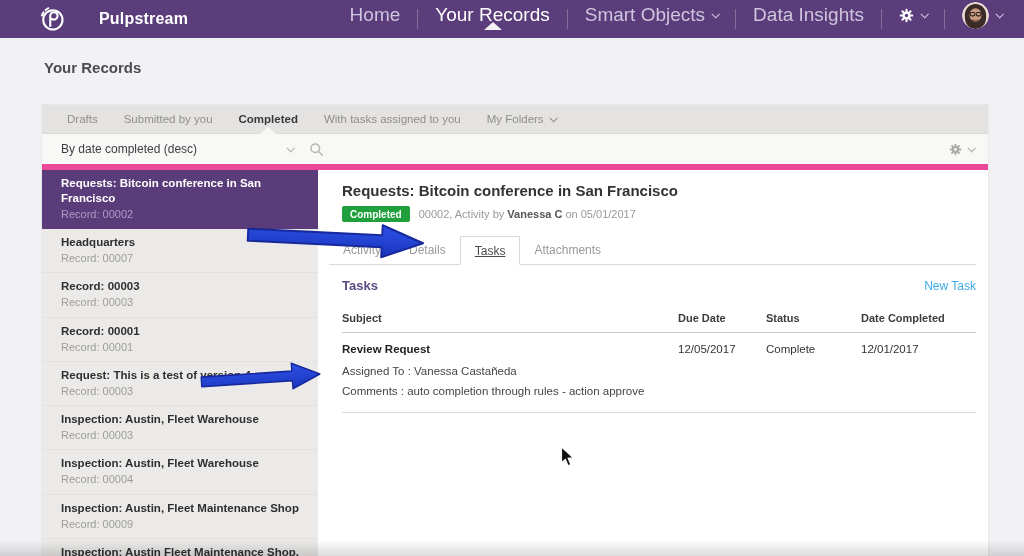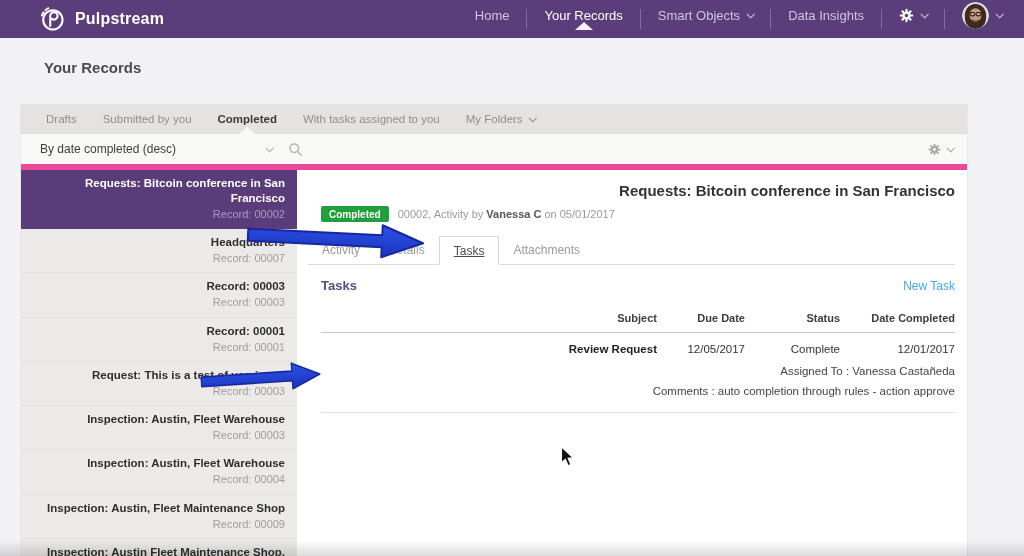--- a/index.html
+++ b/index.html
@@ -10,43 +10,43 @@
     background: #f2f1f4;
     font-family: "Liberation Sans", sans-serif;
     color: #333;
   }
   
   .app-header {
     height: 38px; background: #5a3d7a;
     display: flex; align-items: center;
     padding-left: 38px; color: #fff;
   }
-  .brand { display:flex; align-items:center; }
+  .brand { display:flex; align-items:center;gap:24px; }
   .brand-name { color:#fff; font-weight:bold; font-size:16px; margin-left:9px; letter-spacing:.2px; }
   .main-nav { margin-left:auto; display:flex; align-items:stretch; height:38px; }
   .nav-item {
     display:flex; align-items:center; gap:7px; position:relative;
-    padding:0 17px; font-size:13px; color:#cfc5de; cursor:pointer; height:30px;
+    padding:0 17px; font-size:19px; color:#cfc5de; cursor:pointer; height:30px;
   }
   .nav-item.active { color:#fff; }
   .nav-item.active::after {
     content:""; position:absolute; bottom:0; left:50%; transform:translateX(-50%);
     border-left:9px solid transparent; border-right:9px solid transparent;
     border-bottom:8px solid #f2f1f4;
   }
   .nav-divider { width:1px; background:rgba(255,255,255,.25); margin:9px 0; }
   .chev { display:inline-block; width:6px; height:6px;
     border-right:1.5px solid currentColor; border-bottom:1.5px solid currentColor;
     transform:rotate(45deg) translateY(-1px); }
   .avatar { width:27px; height:27px; border-radius:50%; overflow:hidden; display:block; }
   
   .page-title { margin:21px 0 0 44px; font-size:15px; font-weight:bold; color:#4c4b4d; }
   
-  .card { position:absolute; left:21px; top:105px; width:946px; height:451px;
-    display:flex; flex-direction:column; box-shadow:0 0 0 1px rgba(0,0,0,.04);text-align:right; }
+  .card { position:absolute; left:42px; top:105px; width:946px; height:451px;
+    display:flex; flex-direction:column; box-shadow:0 0 0 1px rgba(0,0,0,.04); }
   .tabstrip { height:29px; background:#e4e3e1; border-bottom:1px solid #dadad8;
     display:flex; align-items:stretch; padding-left:12px; flex:0 0 auto; }
   .ftab { display:flex; align-items:center; position:relative; padding:0 13px;
     font-size:11.5px; color:#8f8e8c; gap:6px; cursor:pointer; }
   .ftab.active { color:#3a3a3a; font-weight:bold; }
   .ftab.active::after { content:""; position:absolute; bottom:-1px; left:50%; transform:translateX(-50%);
     border-left:8px solid transparent; border-right:8px solid transparent; border-bottom:7px solid #f8f8f6; }
   .filterbar { height:36px; background:#f8f8f6; border-bottom:6px solid #ec4899;
     display:flex; align-items:center; padding:0 14px 0 19px; flex:0 0 auto; }
   .sort-select { width:232px; display:flex; align-items:center; justify-content:space-between;

